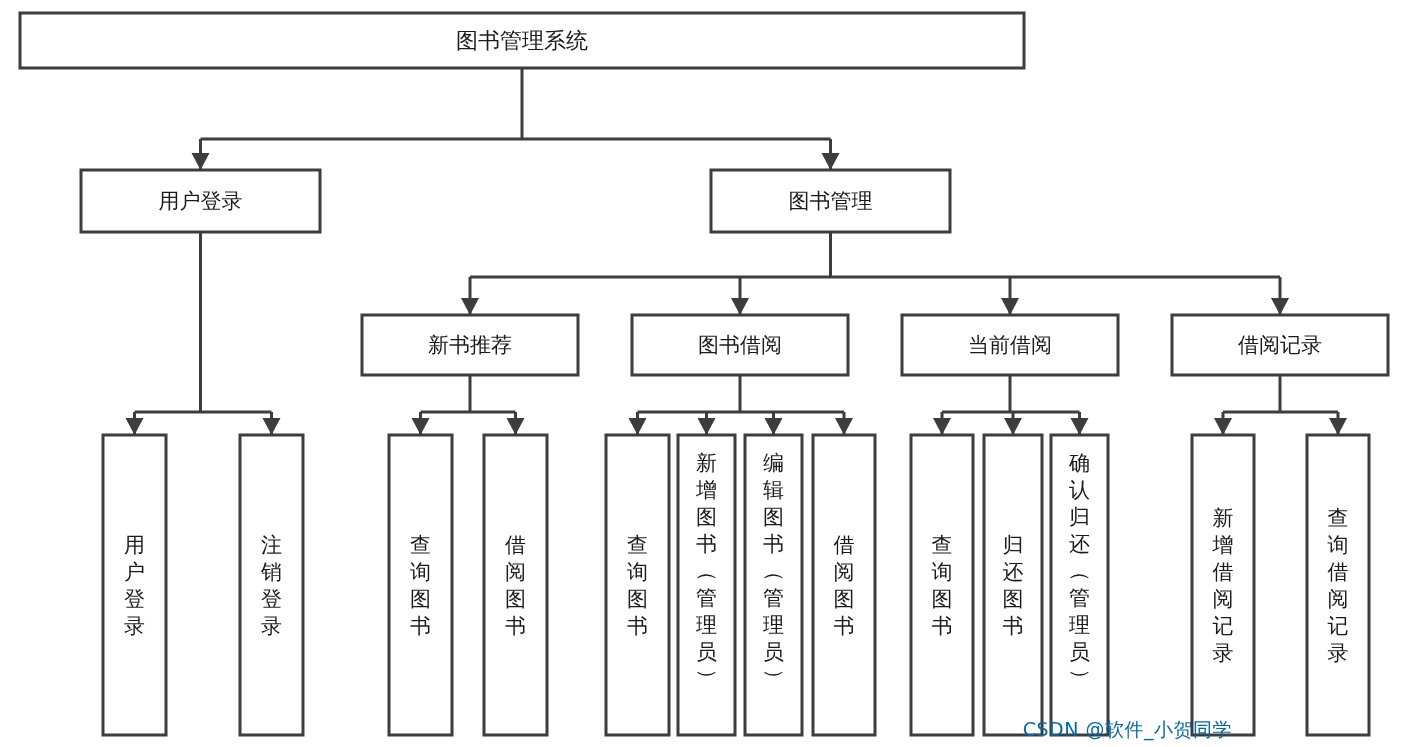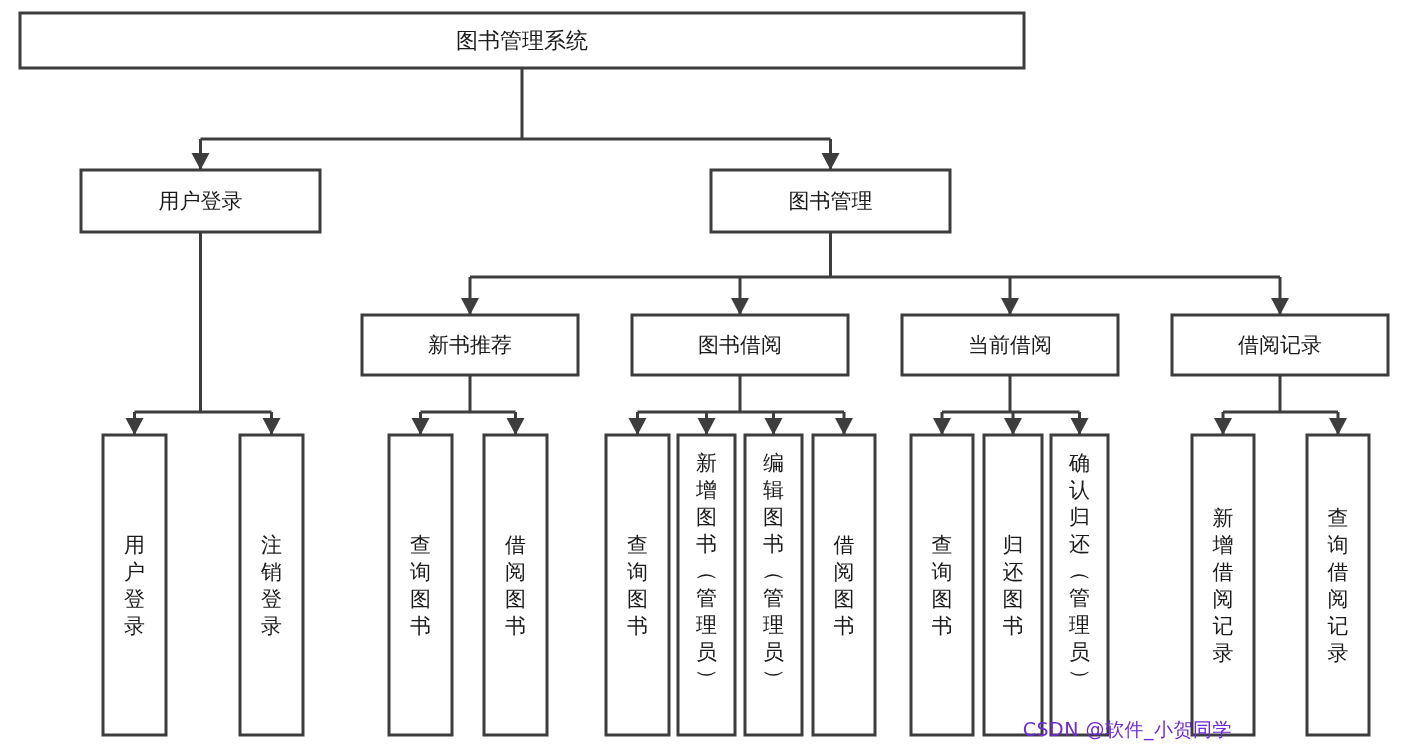--- a/index.html
+++ b/index.html
@@ -36,21 +36,21 @@
     stroke-width:3;
     fill:none;
     stroke-linecap:butt;
   }
   .arrowhead{fill:#3d3d3d;stroke:none;}
 
   .watermark{
     position:absolute;
     right:8px;
     bottom:4px;
-    color:#6d28d9;
+    color:#0369a1;
     font-size:19px;
     font-family:"DejaVu Sans","Liberation Sans",sans-serif;
     white-space:nowrap;
     letter-spacing:0.5px;
     user-select:none;
   }
 </style>
 </head>
 <body>
 

